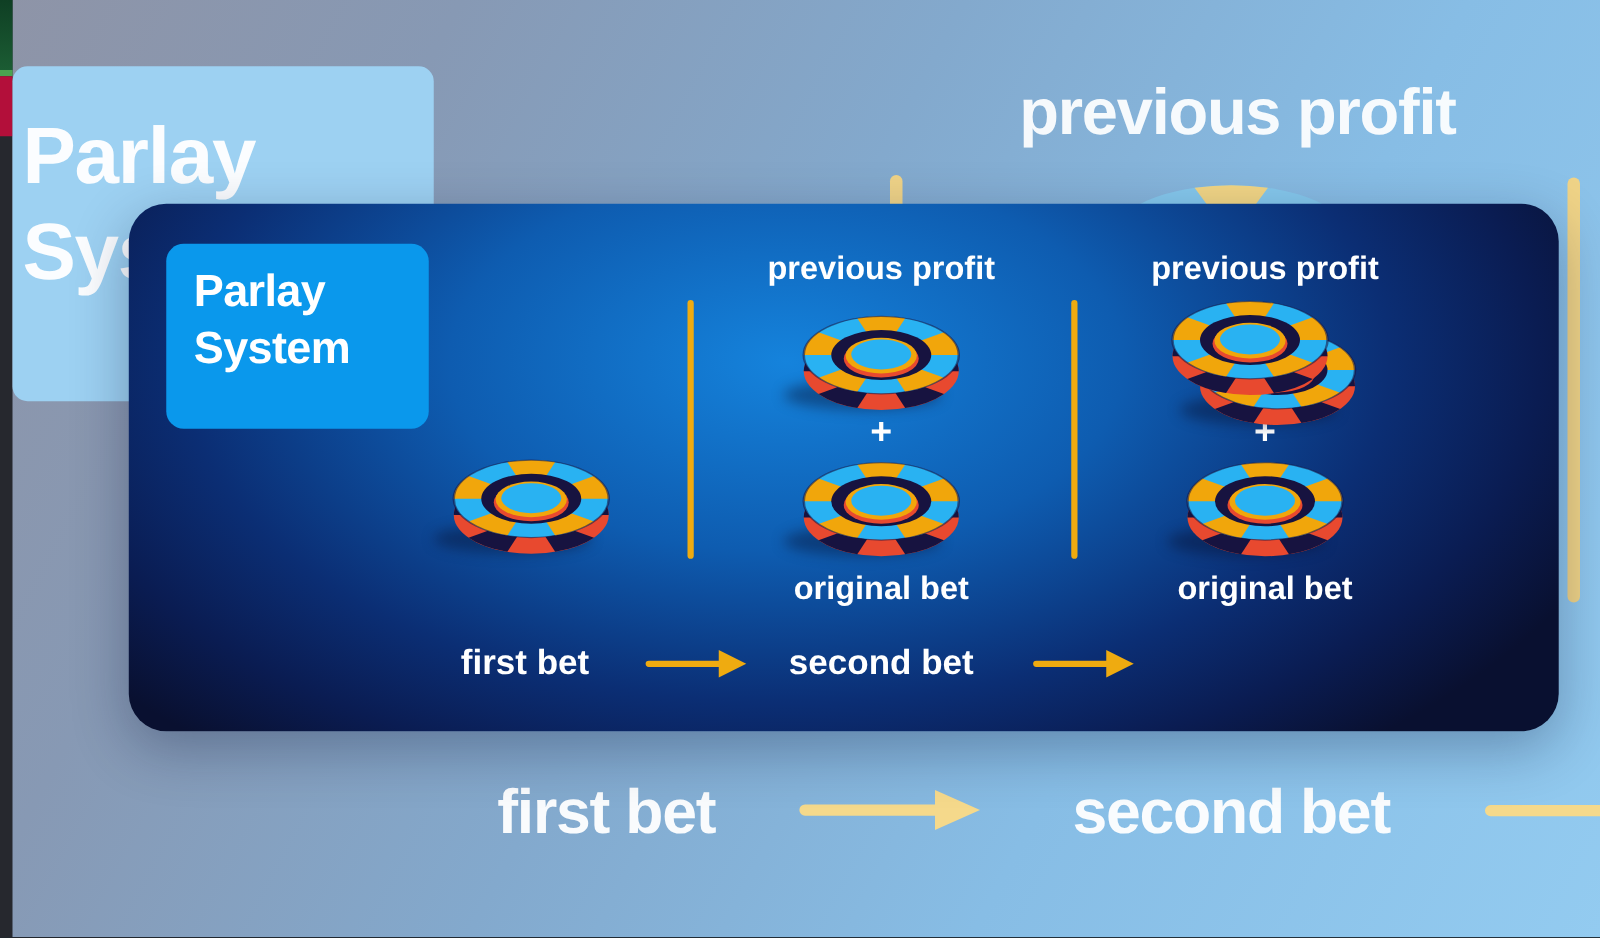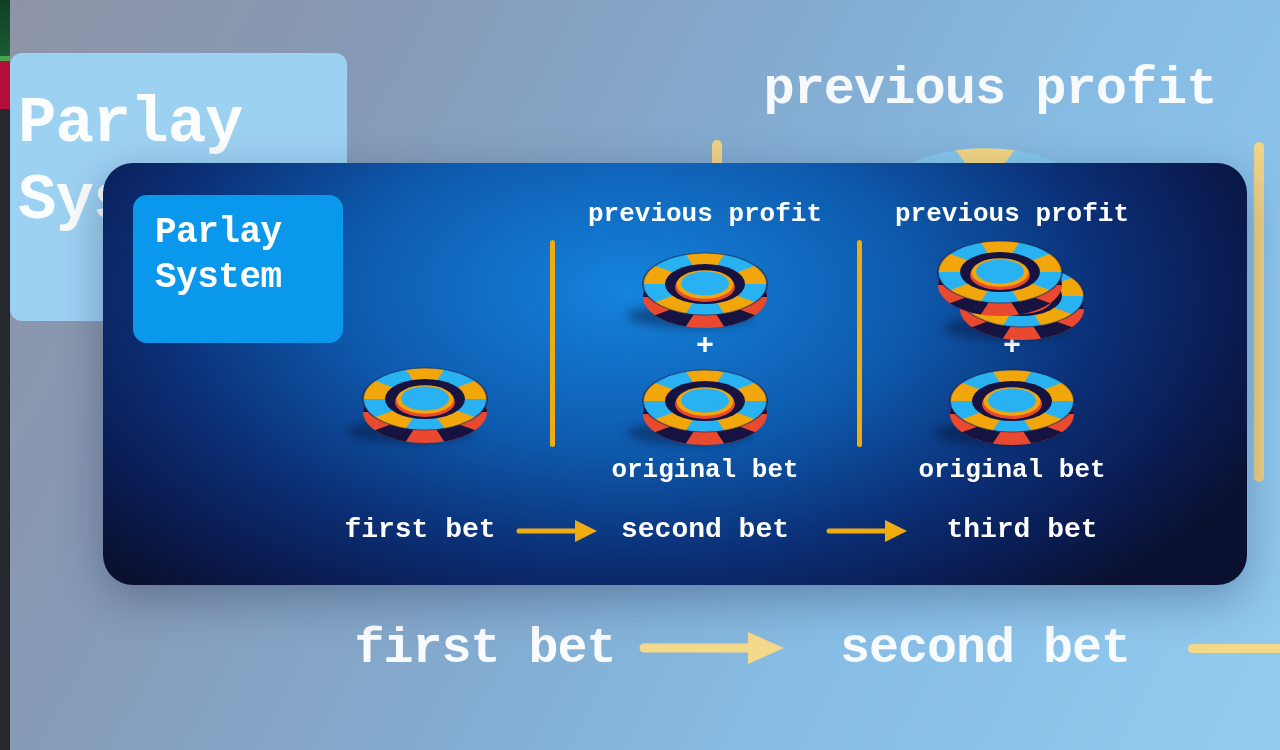--- a/index.html
+++ b/index.html
@@ -1,18 +1,18 @@
 <!DOCTYPE html>
 <html><head>
 <meta charset="utf-8">
 <style>
   html,body{margin:0;padding:0;background:#000;}
   #stage{
     position:relative;width:1280px;height:750px;overflow:hidden;
-    font-family:Liberation Mono, monospace;
+    font-family:Liberation Sans, sans-serif;
     background:linear-gradient(118deg,#8e94a7 0%,#8799b4 22%,#83a9cd 46%,#87bde5 70%,#93cbf0 100%);
   }
   .abs{position:absolute;}
   
   #edge-strip{left:0;top:0;width:10px;height:750px;background:#26282e;z-index:1;}
   #edge-green{left:0;top:0;width:10px;height:56px;background:linear-gradient(180deg,#0f3f24,#1b5c33);}
   #edge-green-sliver{left:0;top:56px;width:10px;height:5px;background:#4aa350;}
   #edge-red{left:0;top:61px;width:10px;height:48px;background:#b30f3a;}
   
   #bg-badge{left:10px;top:53px;width:337px;height:268px;border-radius:12px;background:#9dd1f2;z-index:2;}
@@ -178,21 +178,20 @@
         </svg>
     </div>
     <div class="abs plus" style="left:879px;top:166px;">+</div>
     <div class="abs chip" style="left:839px;top:204px;">
       <div class="chip-shadow"></div>
       <svg class="chip-svg" width="140" height="82" viewBox="-70 -34 140 82">
           <use href="#chipG"></use>
         </svg>
     </div>
     <div class="abs lbl lbl-sm" style="left:789px;top:293px;">original bet</div>
-    <div class="abs lbl lbl-bet" style="left:799px;top:353px;">third bet</div>
 
     <svg class="abs arrow" style="left:412px;top:355px;" viewBox="0 0 84 26">
       <line x1="4" y1="13" x2="61" y2="13" stroke="#efab10" stroke-width="5" stroke-linecap="round"></line>
       <path d="M60 2 L82 13 L60 24 Z" fill="#efab10"></path>
     </svg>
     <svg class="abs arrow" style="left:722px;top:355px;" viewBox="0 0 84 26">
       <line x1="4" y1="13" x2="61" y2="13" stroke="#efab10" stroke-width="5" stroke-linecap="round"></line>
       <path d="M60 2 L82 13 L60 24 Z" fill="#efab10"></path>
     </svg>
 

